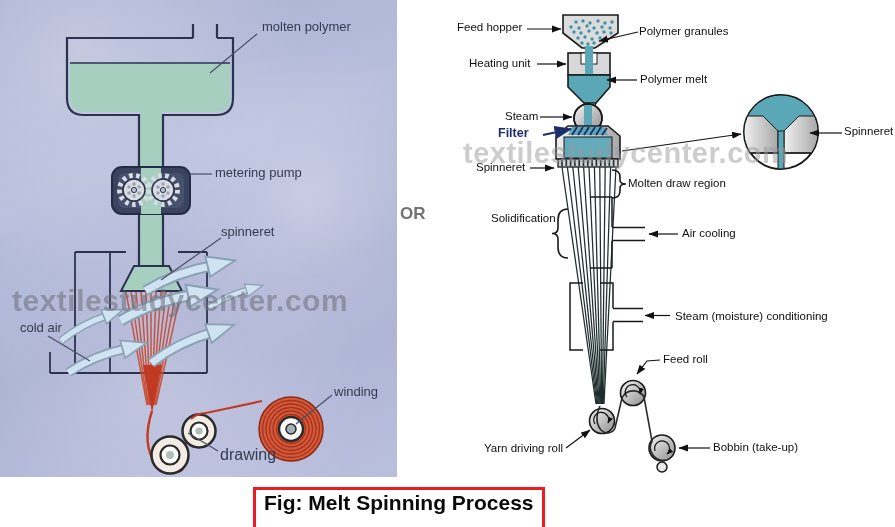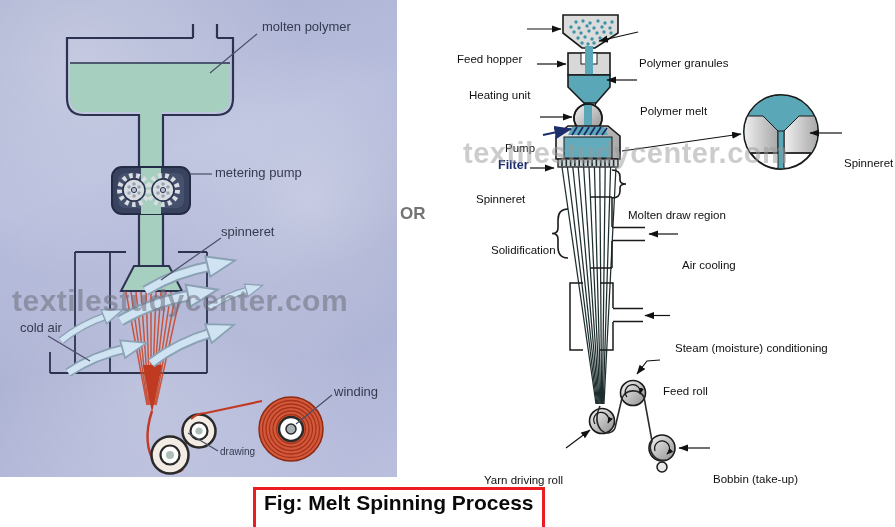--- a/index.html
+++ b/index.html
@@ -7,21 +7,21 @@
          font-family:"Liberation Sans",sans-serif;}
   #left-panel{position:absolute;left:0;top:0;width:397px;height:477px;
     background:
       radial-gradient(circle at 20% 12%, rgba(255,255,255,.28), transparent 42%),
       radial-gradient(circle at 78% 42%, rgba(255,255,255,.30), transparent 38%),
       radial-gradient(circle at 38% 82%, rgba(255,255,255,.22), transparent 46%),
       linear-gradient(160deg,#a9afd0 0%,#b7bddc 35%,#a9afd2 62%,#babfde 100%);}
   svg{position:absolute;left:0;top:0;}
   #right-svg{left:430px;}
   .lbl{position:absolute;white-space:nowrap;color:#343a4f;font-size:13px;}
-  .rlbl{position:absolute;white-space:nowrap;color:#101010;font-size:11.5px;margin-top:32px;}
+  .rlbl{position:absolute;white-space:nowrap;color:#101010;font-size:11.5px;}
   .filterlbl{font-family:Liberation Sans, sans-serif;font-weight:bold;color:#1c2d6b;font-size:12.5px;}
   .wm{position:absolute;white-space:nowrap;font-weight:bold;letter-spacing:.5px;pointer-events:none;}
   #wm-left{left:12px;top:284px;font-size:30px;color:#6f6f7c;opacity:.55;}
   #wm-right{left:463px;top:137px;font-size:29px;color:#9a9a9a;opacity:.5;}
   #or-sep{position:absolute;left:400px;top:204px;font-weight:bold;font-size:17px;color:#737373;}
   #caption{position:absolute;left:253px;top:487px;border:3px solid #ec1c24;background:#fff;
            padding:1px 8px 15px 8px;font-weight:bold;font-size:21px;color:#0a0a0a;white-space:nowrap;}
 </style>
 </head>
 <body>
@@ -287,28 +287,28 @@
       <line x1="192" y1="151" x2="311" y2="134" marker-end="url(#ah)"></line>
       <line x1="412" y1="133" x2="380" y2="133" marker-end="url(#ah)"></line>
       <line x1="113" y1="135" x2="141" y2="129" stroke="#1c2d6b" stroke-width="2.2" marker-end="url(#ahb)"></line>
     </g>
   </svg>
 
   <span class="lbl" style="left:262px;top:19px">molten polymer</span>
   <span class="lbl" style="left:215px;top:165px">metering pump</span>
   <span class="lbl" style="left:221px;top:224px">spinneret</span>
   <span class="lbl" style="left:20px;top:320px">cold air</span>
-  <span class="lbl" style="left:220px;top:446px;font-size:10px">drawing</span>
+  <span class="lbl" style="left:220px;top:446px;font-size:16px">drawing</span>
   <span class="lbl" style="left:334px;top:384px">winding</span>
 
   <span class="rlbl" style="left:457px;top:21px">Feed hopper</span>
   <span class="rlbl" style="left:639px;top:25px">Polymer granules</span>
   <span class="rlbl" style="left:469px;top:57px">Heating unit</span>
   <span class="rlbl" style="left:640px;top:73px">Polymer melt</span>
-  <span class="rlbl" style="left:505px;top:110px">Pump</span>
+  <span class="rlbl" style="left:505px;top:110px">Steam</span>
   <span class="rlbl filterlbl" style="left:498px;top:126px">Filter</span>
   <span class="rlbl" style="left:476px;top:161px">Spinneret</span>
   <span class="rlbl" style="left:628px;top:177px">Molten draw region</span>
   <span class="rlbl" style="left:491px;top:212px">Solidification</span>
   <span class="rlbl" style="left:682px;top:227px">Air cooling</span>
   <span class="rlbl" style="left:675px;top:310px">Steam (moisture) conditioning</span>
   <span class="rlbl" style="left:663px;top:353px">Feed roll</span>
   <span class="rlbl" style="left:484px;top:442px">Yarn driving roll</span>
   <span class="rlbl" style="left:713px;top:441px">Bobbin (take-up)</span>
   <span class="rlbl" style="left:844px;top:125px">Spinneret</span>

